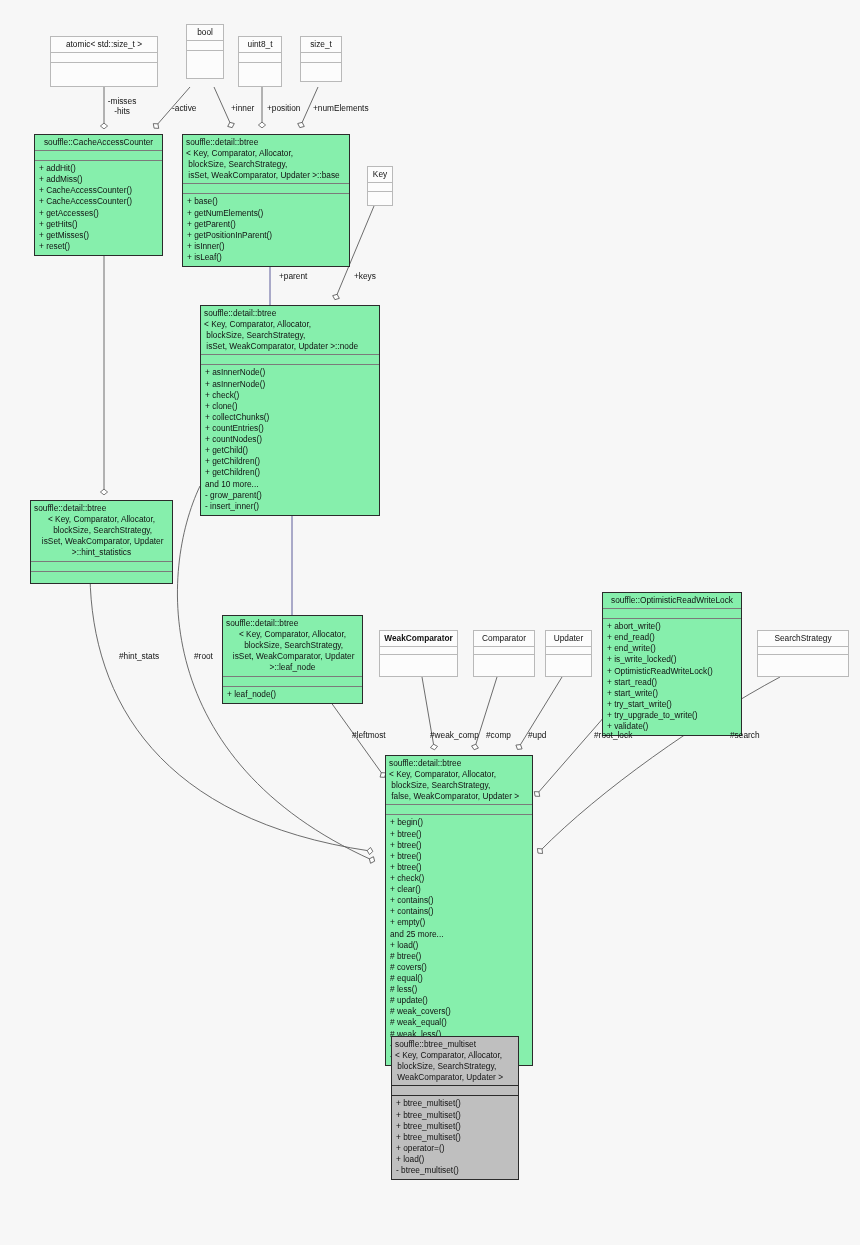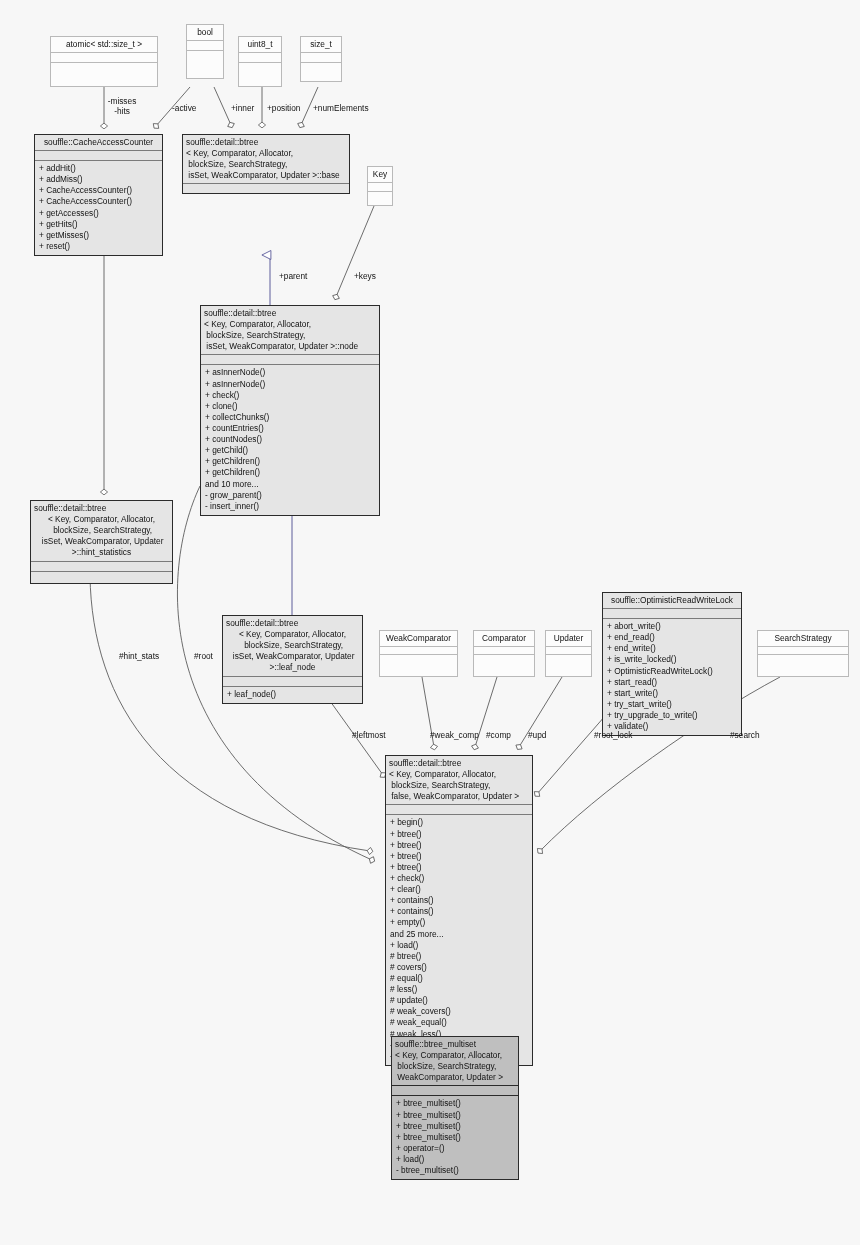--- a/index.html
+++ b/index.html
@@ -11,21 +11,21 @@
     position:relative;
     overflow:hidden;
     -webkit-font-smoothing:antialiased;
   }
   #diagram{position:absolute;left:0;top:0;width:860px;height:1245px;}
   svg.edges{position:absolute;left:0;top:0;width:860px;height:1245px;pointer-events:none;}
 
   .node{
     position:absolute;
     box-sizing:border-box;
-    background:#e5e5e5;
+    background:#86efac;
     border:1px solid #7b7b7b;
     font-size:8.3px;
     line-height:1.34;
     color:#111;
   }
   .node.thick{border:1px solid #2b2b2b;}
   .node.plain{border:1px solid #b9b9b9;background:#fcfcfc;}
   .node.filled{background:#bfbfbf;border:1px solid #2b2b2b;}
 
   .sec{padding:2px 3px 2px 4px;}
@@ -170,20 +170,28 @@
   </div>
 
   <div class="node thick" style="left:182px;top:134px;width:168px;">
     <div class="sec title">
       <span class="t0">souffle::detail::btree</span>
       <span class="tpl">&lt; Key, Comparator, Allocator,
  blockSize, SearchStrategy,
  isSet, WeakComparator, Updater &gt;::base</span>
     </div>
     <div class="sec empty"></div>
+    <div class="sec members">
+      <div>+ base()</div>
+      <div>+ getNumElements()</div>
+      <div>+ getParent()</div>
+      <div>+ getPositionInParent()</div>
+      <div>+ isInner()</div>
+      <div>+ isLeaf()</div>
+    </div>
   </div>
 
   <div class="node thick" style="left:200px;top:305px;width:180px;">
     <div class="sec title">
       <span class="t0">souffle::detail::btree</span>
       <span class="tpl">&lt; Key, Comparator, Allocator,
  blockSize, SearchStrategy,
  isSet, WeakComparator, Updater &gt;::node</span>
     </div>
     <div class="sec empty"></div>
@@ -223,21 +231,21 @@
  blockSize, SearchStrategy,
  isSet, WeakComparator, Updater
 &gt;::leaf_node</span>
     </div>
     <div class="sec empty"></div>
     <div class="sec members">
       <div>+ leaf_node()</div>
     </div>
   </div>
 
-  <div class="node plain" style="left:379px;top:630px;width:79px;height:47px;">
+  <div class="node plain" style="left:379px;top:630px;width:79px;height:47px;font-weight:bold;">
     <div class="sec title centered">
       <span class="t0">WeakComparator</span>
     </div>
     <div class="sec empty" style="height:7px;"></div>
     <div class="sec empty2" style="height:10px;"></div>
   </div>
 
   <div class="node plain" style="left:473px;top:630px;width:62px;height:47px;">
     <div class="sec title centered">
       <span class="t0">Comparator</span>

